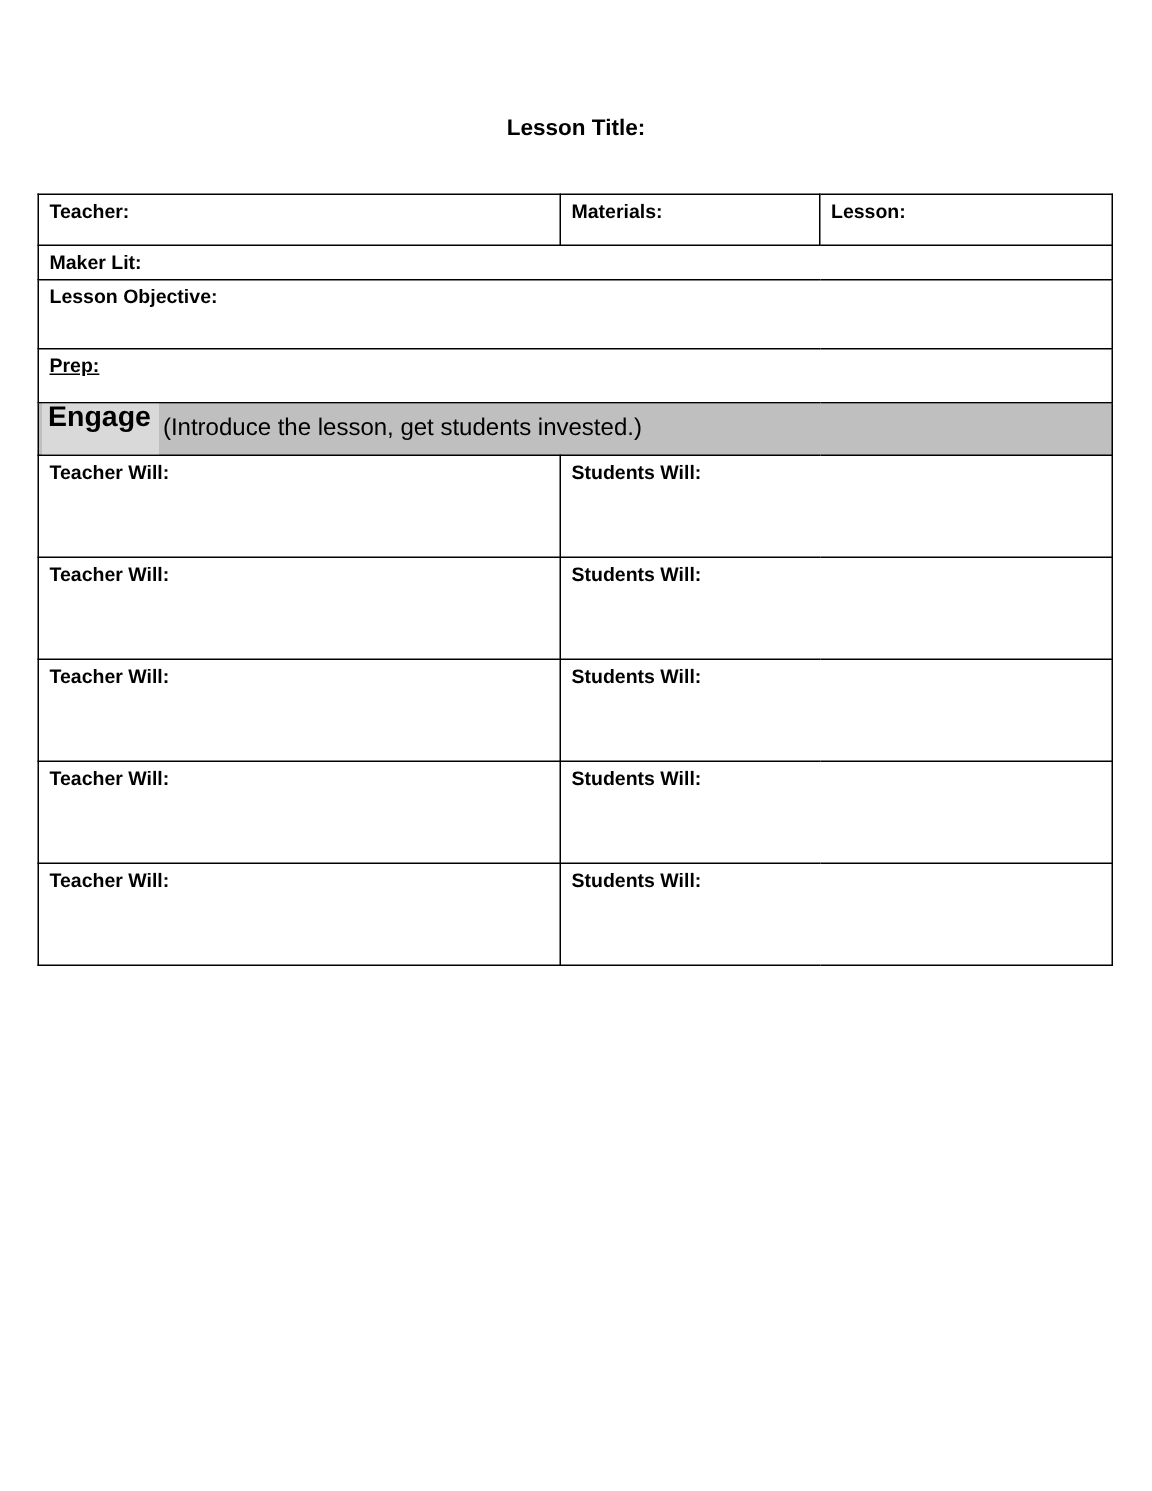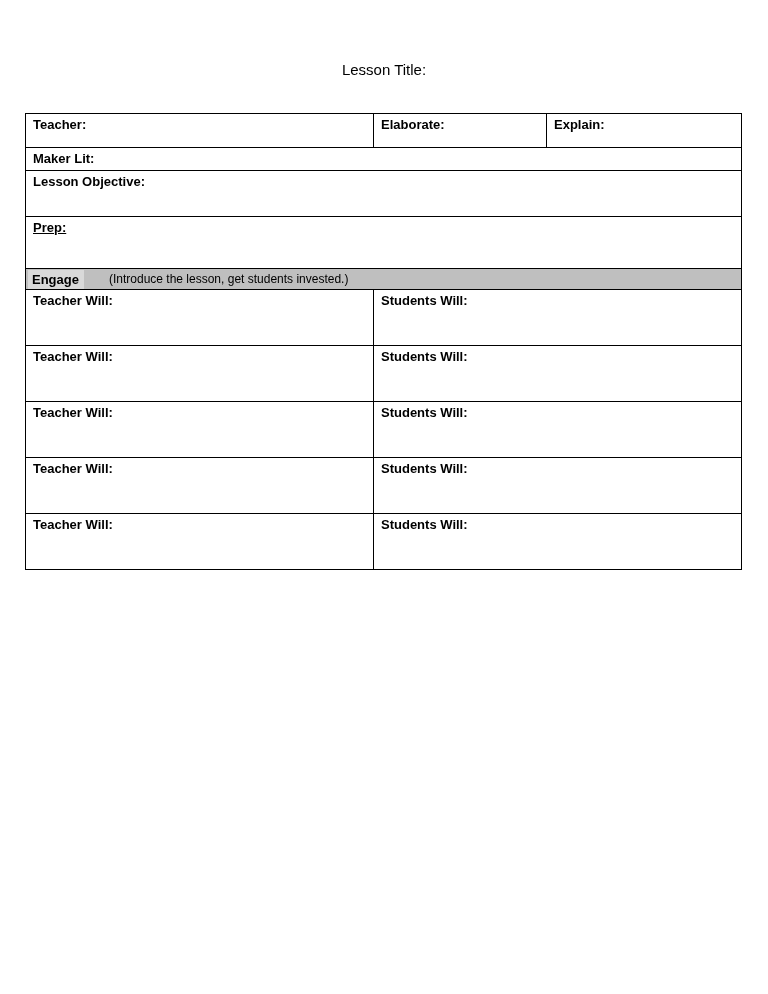--- a/index.html
+++ b/index.html
@@ -11,24 +11,24 @@
     color: #000000;
     position: relative;
   }
   .page {
     width: 768px;
     height: 994px;
     background: #ffffff;
     overflow: hidden;
   }
   .doc-title {
-    padding-top: 61px;
+    padding-top: 77px;
     text-align: center;
     font-size: 15px;
-    font-weight: normal;
+    font-weight: bold;
     line-height: 18px;
   }
   table.plan {
     border-collapse: collapse;
     table-layout: fixed;
     width: 716px;
     margin-left: 25px;
     margin-top: 34px;
   }
   table.plan td {
@@ -39,43 +39,43 @@
     line-height: 16px;
   }
   col.c1 { width: 348px; }
   col.c2 { width: 173px; }
   col.c3 { width: 195px; }
   .lbl { font-weight: bold; font-size: 13px; }
   tr.r-head td    { height: 34px; margin-left: 13px; }
   tr.r-maker td   { height: 23px; }
   tr.r-obj td     { height: 46px; margin-left: 24px; }
   tr.r-mat td     { height: 47px; }
-  tr.r-prep td    { height: 52px; text-decoration: underline; }
+  tr.r-prep td    { height: 36px; text-decoration: underline; }
   tr.r-bar td {
     height: 21px;
     background: var(--bar-bg, #bfbfbf);
     vertical-align: middle;
     padding: 0 0 0 2px;
     white-space: nowrap;
     overflow: hidden;
   }
-  tr.r-body td { height: 56px; }
+  tr.r-body td { height: 68px; }
   .sec-name {
     display: inline-block;
     background: var(--word-hl, #d9d9d9);
     font-weight: bold;
-    font-size: 13px;
+    font-size: 19px;
     line-height: 19px;
-    padding: 0 5px 0 4px;
+    padding: 0 5px 15px 4px;
     vertical-align: middle;
   }
   .sec-hint {
-    font-size: 12px;
+    font-size: 16px;
     font-weight: normal;
-    margin-left: 25px;
+    margin-left: 3px;
     vertical-align: middle;
   }
 </style>
 </head>
 <body>
 
 <div class="page">
 
   <div class="doc-title">Lesson Title:</div>
 
@@ -85,24 +85,24 @@
         <col class="c2">
         <col class="c3">
       </colgroup>
 
     <tbody>
         <tr class="r-head">
       <td>
         <span class="lbl">Teacher:</span>
       </td>
       <td>
-        <span class="lbl">Elaborate:</span>
+        <span class="lbl">Materials:</span>
       </td>
       <td>
-        <span class="lbl">Explain:</span>
+        <span class="lbl">Lesson:</span>
       </td>
     </tr>
 
     <tr class="r-maker">
       <td colspan="3">
         <span class="lbl">Maker Lit:</span>
       </td>
     </tr>
 
     <tr class="r-obj">

